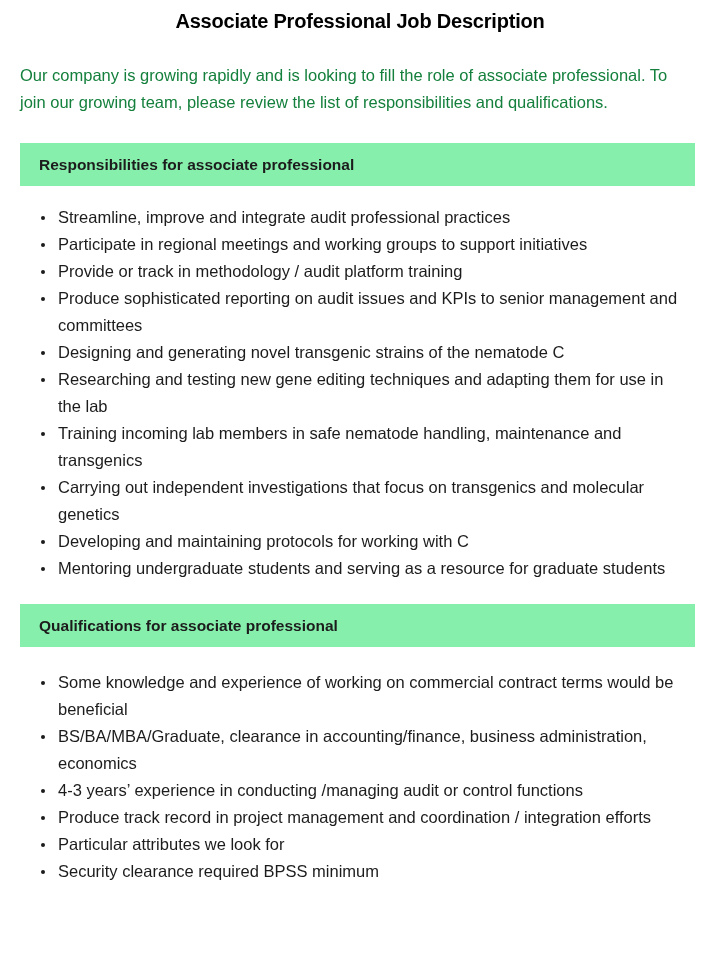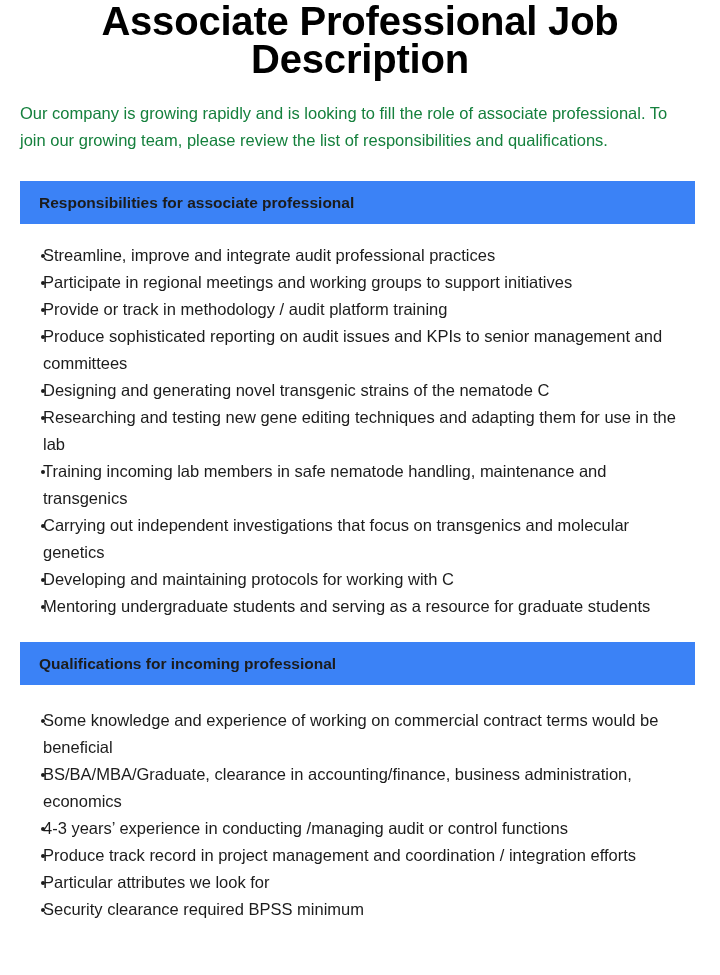--- a/index.html
+++ b/index.html
@@ -18,21 +18,21 @@
     width: 720px;
     height: 975px;
     position: relative;
     box-sizing: border-box;
     padding: 0;
   }
   .doc-title {
     margin: 0;
     padding: 2px 20px 0 20px;
     text-align: center;
-    font-size: 40px;
+    font-size: 20px;
     line-height: 38px;
     font-weight: 700;
     letter-spacing: -0.2px;
     color: #000000;
   }
   .intro {
     margin: 22px 0 0 0;
     padding: 0 26px 0 20px;
     font-size: 16.5px;
     line-height: 27px;
@@ -41,21 +41,21 @@
   .section {
     margin: 0;
   }
   .section-responsibilities {
     margin-top: 27px;
   }
   .section-qualifications {
     margin-top: 22px;
   }
   .section-header {
-    background: #3b82f6;
+    background: #86efac;
     margin: 0 25px 0 20px;
     padding: 11px 0 11px 19px;
     font-size: 15.5px;
     line-height: 21px;
     font-weight: 700;
     color: #1c1c1c;
     box-sizing: border-box;
   }
   ul.bullet-list {
     list-style: none;
@@ -64,21 +64,21 @@
   }
   ul.bullet-list.responsibilities-list {
     margin-top: 18px;
   }
   ul.bullet-list.qualifications-list {
     margin-top: 22px;
   }
   ul.bullet-list li {
     position: relative;
     margin: 0;
-    padding: 0 34px 0 43px;
+    padding: 0 34px 0 58px;
     font-size: 16.5px;
     line-height: 27px;
     color: #1c1c1c;
   }
   ul.bullet-list li::before {
     content: "";
     position: absolute;
     left: 41px;
     top: 12px;
     width: 4px;
@@ -106,21 +106,21 @@
       <li>Designing and generating novel transgenic strains of the nematode C</li>
       <li>Researching and testing new gene editing techniques and adapting them for use in the lab</li>
       <li>Training incoming lab members in safe nematode handling, maintenance and transgenics</li>
       <li>Carrying out independent investigations that focus on transgenics and molecular genetics</li>
       <li>Developing and maintaining protocols for working with C</li>
       <li>Mentoring undergraduate students and serving as a resource for graduate students</li>
     </ul>
   </section>
 
   <section class="section section-qualifications">
-    <div class="section-header">Qualifications for incoming professional</div>
+    <div class="section-header">Qualifications for associate professional</div>
     <ul class="bullet-list qualifications-list">
       <li>Some knowledge and experience of working on commercial contract terms would be beneficial</li>
       <li>BS/BA/MBA/Graduate, clearance in accounting/finance, business administration, economics</li>
       <li>4-3 years’ experience in conducting /managing audit or control functions</li>
       <li>Produce track record in project management and coordination / integration efforts</li>
       <li>Particular attributes we look for</li>
       <li>Security clearance required BPSS minimum</li>
     </ul>
   </section>
 

